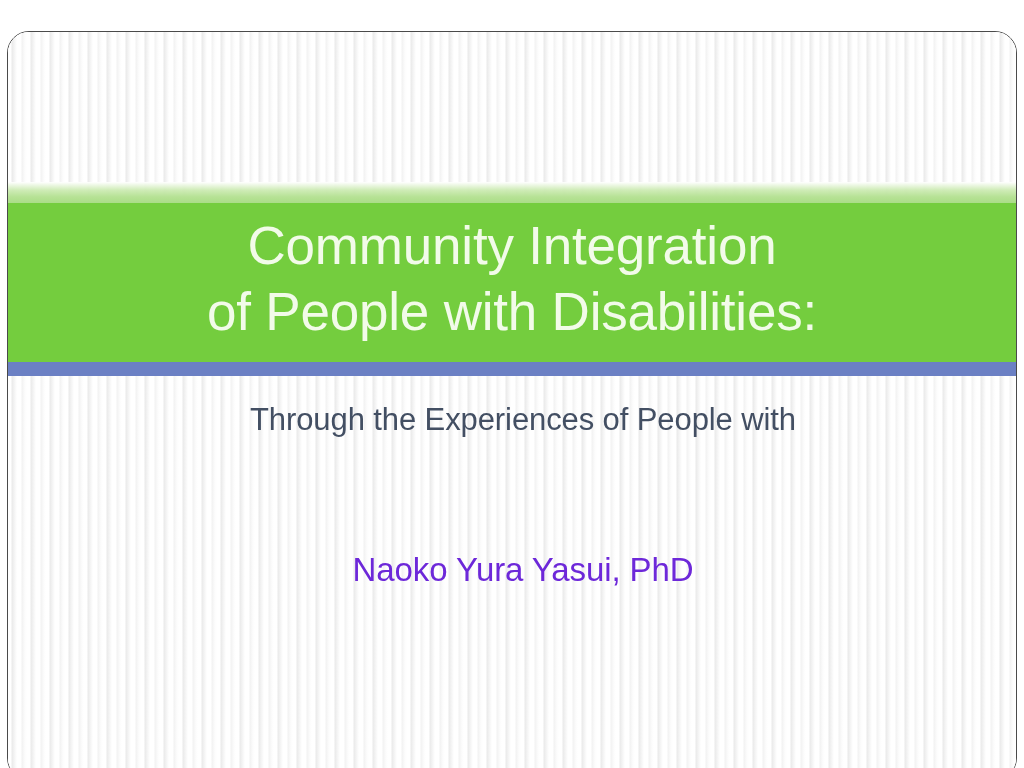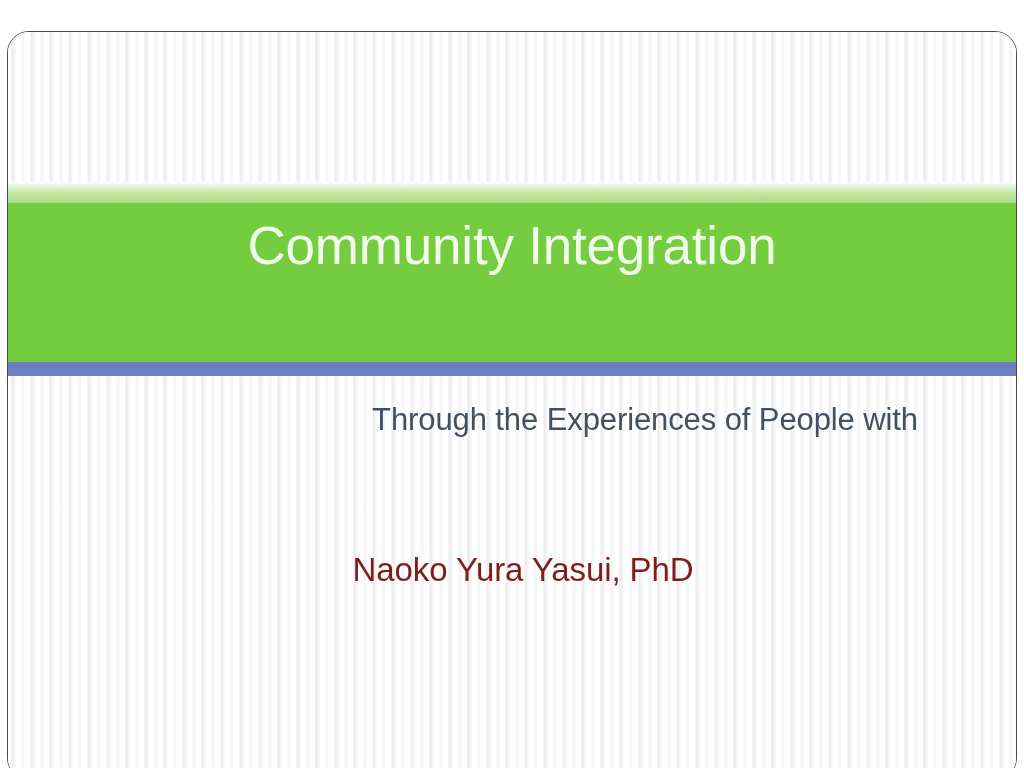--- a/index.html
+++ b/index.html
@@ -113,29 +113,28 @@
     width: 790px;
     top: 365px;
     text-align: center;
     color: #434f63;
   }
   .subtitle-line {
     font-size: 31px;
     font-weight: 400;
     line-height: 45px;
     letter-spacing: -0.1px;
-    text-align: right;
   }
   .author-block {
     position: absolute;
     left: 120px;
     width: 790px;
     top: 516px;
     text-align: center;
-    color: #7f1d1d;
+    color: #6d28d9;
   }
   .author-line {
     font-size: 33px;
     font-weight: 400;
     line-height: 44px;
     letter-spacing: -0.1px;
   }
 </style>
 </head>
 <body>
@@ -146,20 +145,21 @@
     <div class="stripes"></div>
 
     <div class="banner">
       <div class="banner-top-fade"></div>
       <div class="banner-green"></div>
       <div class="banner-blue"></div>
     </div>
 
     <div class="title-block">
       <div class="title-line">Community Integration</div>
+      <div class="title-line">of People with Disabilities:</div>
     </div>
 
     <div class="subtitle-block">
       <div class="subtitle-line">Through the Experiences of People with</div>
     </div>
 
     <div class="author-block">
       <div class="author-line">Naoko Yura Yasui, PhD</div>
     </div>
 

